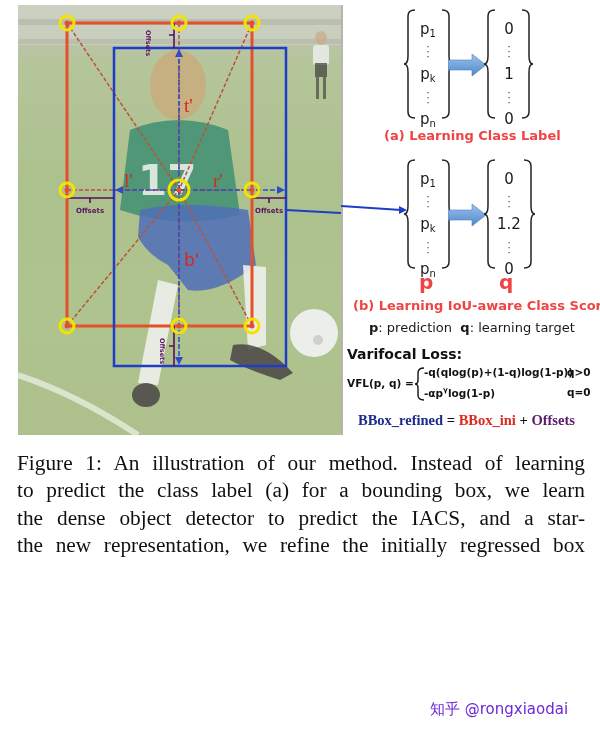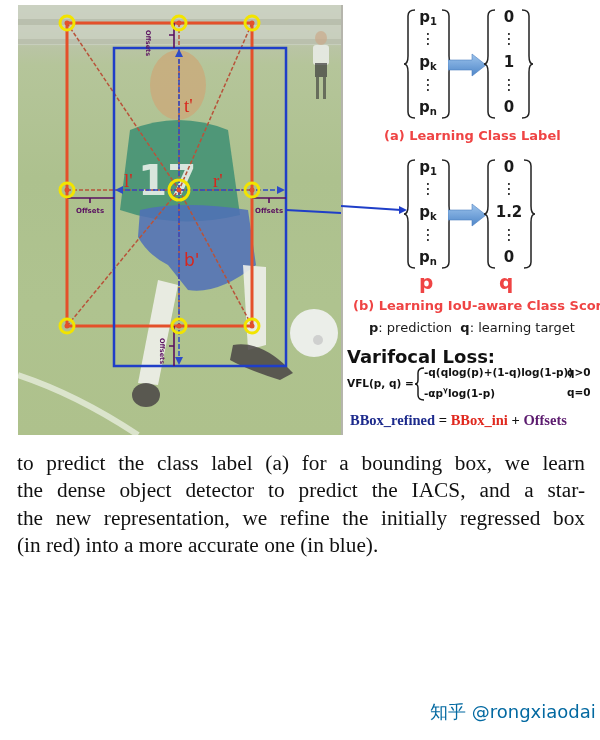--- a/index.html
+++ b/index.html
@@ -6,37 +6,37 @@
   body { width: 600px; height: 740px; position: relative; overflow: hidden; font-family: "DejaVu Sans", sans-serif; }
   #figure { position: absolute; left: 0; top: 0; width: 600px; height: 440px; }
   #photo { position: absolute; left: 18px; top: 5px; width: 323px; height: 430px; overflow: hidden;
     background:
       linear-gradient(180deg, #cfd6c4 0%, #c6cdb8 6%, #b9c4a4 10%, #b5c59a 14%, #adc18e 40%, #afc38f 70%, #aec18c 100%);
   }
   #photo svg { position: absolute; left: 0; top: 0; }
   .divider { position: absolute; left: 341px; top: 5px; width: 2px; height: 430px; background: #6b6b5a; opacity: .5; }
 
   .panel-label { position: absolute; font-family: "DejaVu Sans", sans-serif; font-weight: bold; color: #ef4444; white-space: nowrap; }
-  .vec { position: absolute; font-family: "DejaVu Sans", sans-serif; font-weight: bold; color: #1a1a1a; font-size: 15px; text-align: center; }
+  .vec { position: absolute; font-family: "DejaVu Sans", sans-serif; font-weight: normal; color: #1a1a1a; font-size: 15px; text-align: center; margin-top: 12px; }
   .vec .row { position: absolute; left: 0; right: 0; text-align: center; }
   .vec .dots { font-size: 10px; line-height: 5px; color: #333; letter-spacing: 0; }
   .brace { position: absolute; }
   sub { font-size: 10px; vertical-align: -3px; }
 
   .legend { position: absolute; font-size: 13px; color: #1a1a1a; white-space: nowrap; }
   .legend b { font-weight: bold; }
-  .vfl-title { position: absolute; left: 347px; top: 346px; font-size: 18px; font-weight: bold; color: #111; }
+  .vfl-title { position: absolute; left: 347px; top: 346px; font-size: 14px; font-weight: bold; color: #111; }
   .vfl-lhs { position: absolute; left: 347px; top: 377px; font-size: 10.5px; font-weight: bold; color: #111; white-space: nowrap; }
   .vfl-case { position: absolute; font-size: 10.5px; font-weight: bold; color: #111; white-space: nowrap; }
   .eq-line { position: absolute; left: 350px; top: 412px; font-family: "Liberation Serif", serif; font-weight: bold; font-size: 14.5px; white-space: nowrap; }
 
   #caption { position: absolute; left: 17px; top: 450px; width: 568px; font-family: "Liberation Serif", serif; font-size: 21.3px; line-height: 27.4px; color: #111; text-align: justify; }
   #caption .line { display: block; text-align: justify; text-align-last: justify; white-space: nowrap; height: 27.4px; }
   #caption .line.last { text-align-last: left; }
-  #watermark { position: absolute; left: 430px; top: 700px; font-family: "DejaVu Sans", sans-serif; font-size: 18px; color: #0369a1; white-space: nowrap; }
+  #watermark { position: absolute; left: 430px; top: 700px; font-family: "DejaVu Sans", sans-serif; font-size: 15px; color: #6d28d9; white-space: nowrap; }
 </style>
 </head>
 <body>
 
 <div id="figure">
   <div id="photo">
     <svg width="323" height="430" viewBox="0 0 323 430">
 
       <rect x="0" y="0" width="323" height="40" fill="#c9cfc0" opacity="0.8"></rect>
       <rect x="0" y="14" width="323" height="6" fill="#9aa08c" opacity="0.35"></rect>
@@ -219,24 +219,24 @@
     </svg>
     <div class="vfl-case" style="left:424px;top:366px;">-q(qlog(p)+(1-q)log(1-p))</div>
     <div class="vfl-case" style="left:567px;top:366px;">q&gt;0</div>
     <div class="vfl-case" style="left:424px;top:386px;">
       <span>-αp</span><sup style="font-size:7px;">γ</sup><span>log(1-p)</span>
     </div>
     <div class="vfl-case" style="left:567px;top:386px;">q=0</div>
   </div>
 
   <div class="eq-line">
-    <span style="color:#1c2a8c;">BBox_refined</span><span style="color:#111;"> = </span><span style="color:#e0281e;">BBox_ini</span><span style="color:#111;"> + </span><span style="color:#5b1a6e;">Offsets</span>
+    <span style="color:#1c2a8c;margin-left:8px;">BBox_refined</span><span style="color:#111;"> = </span><span style="color:#e0281e;">BBox_ini</span><span style="color:#111;"> + </span><span style="color:#5b1a6e;">Offsets</span>
   </div>
 </div>
 
 <div id="caption">
+  <span class="line"><span>Figure 1: An illustration of our method. Instead of learning</span></span>
   <span class="line"><span>to predict the class label (a) for a bounding box, we learn</span></span>
   <span class="line"><span>the dense object detector to predict the IACS, and a star-</span></span>
   <span class="line"><span>the new representation, we refine the initially regressed box</span></span>
-  <span class="line last"><span>(in red) into a more accurate one (in blue).</span></span>
 </div>
 
 <div id="watermark">知乎 @rongxiaodai</div>
 
 </body></html>

